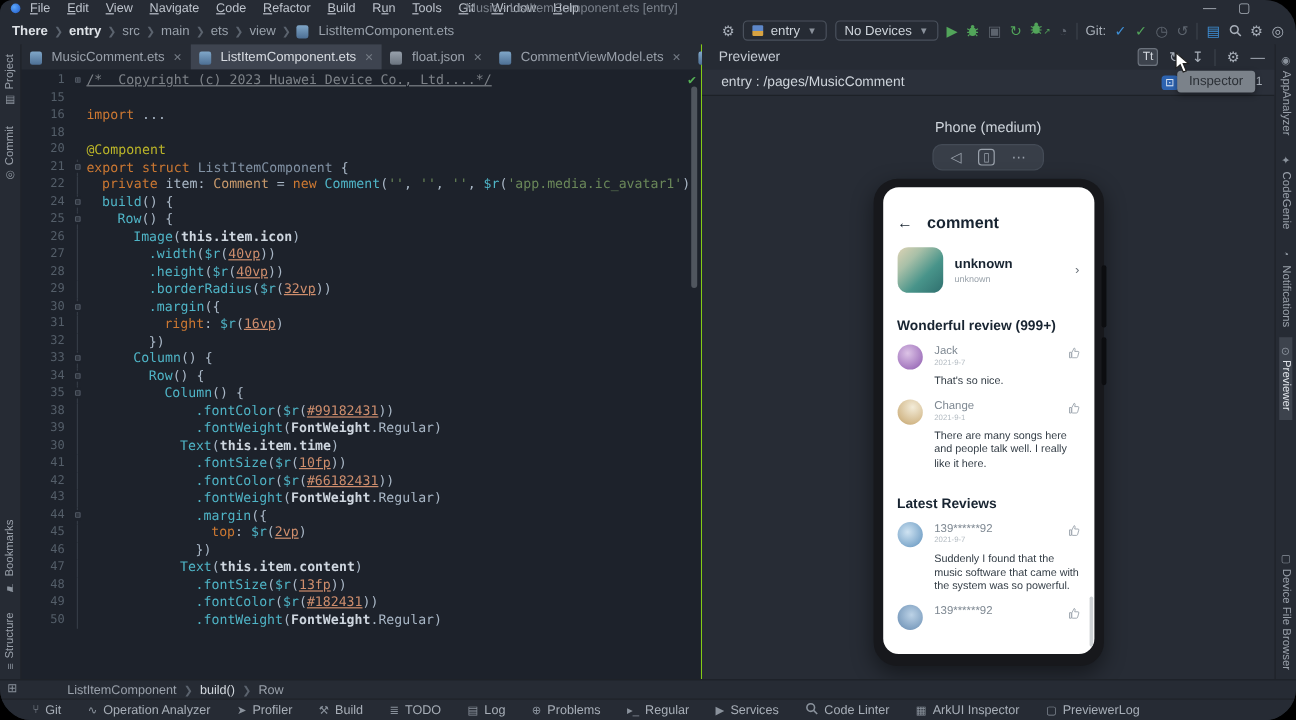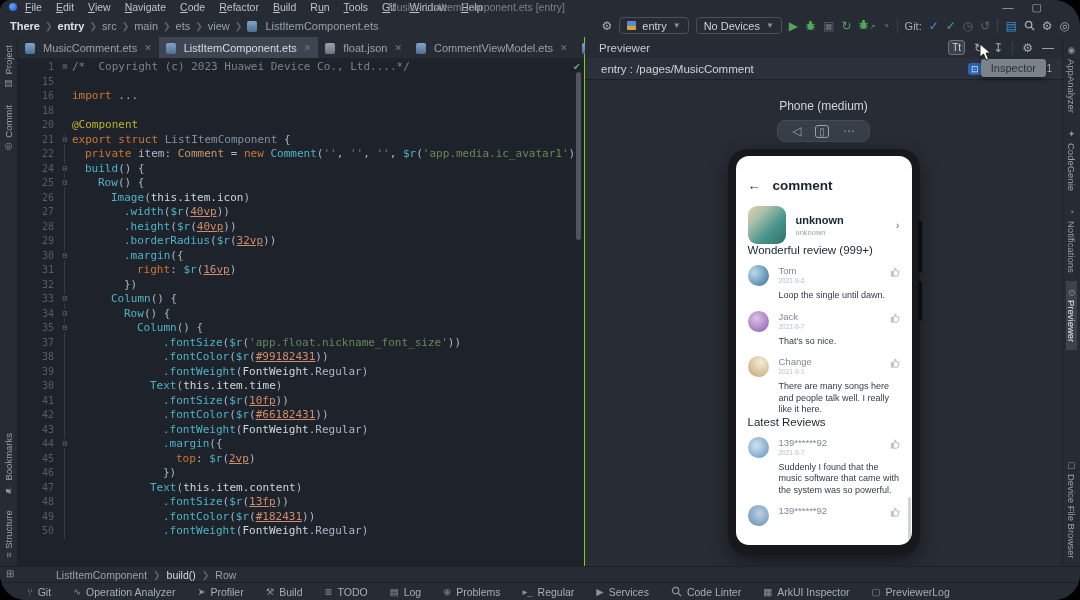--- a/index.html
+++ b/index.html
@@ -59,24 +59,24 @@
   .tab.active { background:#3e4450; color:#d8dce2; }
   .tab-extra { display:flex; align-items:center; gap:8px; padding:0 6px; color:#9aa1ab; }
   .editor { flex:1; background:#1d222b; position:relative; overflow:hidden;
     font-family:"DejaVu Sans Mono", monospace; font-size:11px; }
   .code-scroll { position:absolute; inset:2px 14px 0 0; }
   .line { display:flex; height:14.5px; line-height:14.5px; white-space:pre; }
   .gut { width:40px; text-align:right; color:#545e69; font-size:10px; flex:0 0 auto; padding-right:4px; }
   .fold { width:14px; flex:0 0 auto; color:#6b7480; font-size:8px; text-align:center; position:relative; }
   .fold .fl { position:absolute; left:6px; top:0; bottom:0; width:1px; background:#343b45; }
   .code { flex:1; }
-  .tok-c { color:#7d8288; } .tok-k { color:#cc7832; } .tok-d { color:#bbb529; }
+  .tok-c { color:#7d8288;text-decoration:underline; } .tok-k { color:#cc7832; } .tok-d { color:#bbb529; }
   .tok-f { color:#4fb4c6; } .tok-s { color:#6a8759; } .tok-n { color:#cf8e6d;text-decoration:underline; }
   .tok-t { color:#c8996b; } .tok-t2 { color:#8191a3; } .tok-i { color:#a9b7c6; }
-  .tok-p { color:#a9b7c6; } .tok-b { color:#ced6df; font-weight:normal; }
+  .tok-p { color:#a9b7c6; } .tok-b { color:#ced6df; font-weight:bold; }
   .ed-check { position:absolute; top:2px; right:4px; color:#55b155; font-size:11px; }
   .ed-scrollbar { position:absolute; top:14px; right:3px; width:5px; height:168px;
     background:#50565e; border-radius:3px; }
 
   
   .preview-panel { flex:1; display:flex; flex-direction:column; background:#272c35; position:relative; min-width:0; }
   .pv-h1 { height:21px; display:flex; align-items:center; background:#262b34; font-size:11.5px;
     color:#c6ccd4; padding:0 8px 0 14px; flex:0 0 auto; }
   .pv-h1-icons { margin-left:auto; display:flex; align-items:center; gap:9px; }
   .pv-tt { border:1px solid #6b727c; background:#3d434d; border-radius:3px; font-size:10px;
@@ -101,21 +101,21 @@
     overflow:hidden; color:#182431; display:flex; flex-direction:column; padding:22px 12px 0 12px; }
   .app-header { display:flex; align-items:center; gap:12px; font-size:13.5px; font-weight:bold; }
   .app-header .back { font-size:13px; font-weight:normal; }
   .song-row { display:flex; align-items:center; margin-top:13px; }
   .art { width:38px; height:38px; border-radius:9px; flex:0 0 auto;
     background:linear-gradient(135deg,#ddd3b4 0%,#a9c0a8 28%,#48948a 62%,#2f6f6e 100%); }
   .song-meta { margin-left:10px; }
   .song-title { font-size:11px; font-weight:bold; }
   .song-sub { font-size:7.5px; color:#9aa3ab; margin-top:2px; }
   .song-chev { margin-left:auto; color:#666e76; font-size:11px; }
-  .section-title { font-size:11.5px; font-weight:normal; margin-top:0; }
+  .section-title { font-size:11.5px; font-weight:bold; margin-top:22px; }
   .c-row { display:flex; margin-top:9px; position:relative; }
   .avatar { width:21px; height:21px; border-radius:50%; flex:0 0 auto; }
   .av-tom { background:radial-gradient(circle at 30% 35%, #bcd9e8, #5d8fb5 70%, #3a6a90); }
   .av-change { background:radial-gradient(circle at 60% 30%, #f3ecd9, #d3b98b 70%, #b79a66); }
   .av-jack { background:radial-gradient(circle at 40% 35%, #dcc3e6, #a478bf 70%, #8257a0); }
   .av-r1 { background:radial-gradient(circle at 40% 40%, #cfe3f2, #7fa9cc 70%, #5d89af); }
   .av-r2 { background:radial-gradient(circle at 55% 40%, #bcd2e6, #7e9fc0 70%, #60789a); }
   .c-body { margin-left:10px; flex:1; min-width:0; }
   .c-name { font-size:9.5px; color:#7e8892; }
   .c-date { font-size:6.5px; color:#b4bcc3; margin-top:1px; }
@@ -278,21 +278,20 @@
             <div class="line"><span class="gut">26</span><span class="fold"><span class="fl"></span></span><span class="code" style="padding-left: 39px;"><span class="tok-f">Image</span><span class="tok-p">(</span><span class="tok-b">this.item.icon</span><span class="tok-p">)</span></span></div>
             <div class="line"><span class="gut">27</span><span class="fold"><span class="fl"></span></span><span class="code" style="padding-left: 52px;"><span class="tok-f">.width</span><span class="tok-p">(</span><span class="tok-f">$r</span><span class="tok-p">(</span><span class="tok-n">40vp</span><span class="tok-p">))</span></span></div>
             <div class="line"><span class="gut">28</span><span class="fold"><span class="fl"></span></span><span class="code" style="padding-left: 52px;"><span class="tok-f">.height</span><span class="tok-p">(</span><span class="tok-f">$r</span><span class="tok-p">(</span><span class="tok-n">40vp</span><span class="tok-p">))</span></span></div>
             <div class="line"><span class="gut">29</span><span class="fold"><span class="fl"></span></span><span class="code" style="padding-left: 52px;"><span class="tok-f">.borderRadius</span><span class="tok-p">(</span><span class="tok-f">$r</span><span class="tok-p">(</span><span class="tok-n">32vp</span><span class="tok-p">))</span></span></div>
             <div class="line"><span class="gut">30</span><span class="fold"><span class="fl"></span><span style="position:relative;z-index:1;background:#1d222b;">⊟</span></span><span class="code" style="padding-left: 52px;"><span class="tok-f">.margin</span><span class="tok-p">({</span></span></div>
             <div class="line"><span class="gut">31</span><span class="fold"><span class="fl"></span></span><span class="code" style="padding-left: 65px;"><span class="tok-k">right</span><span class="tok-p">: </span><span class="tok-f">$r</span><span class="tok-p">(</span><span class="tok-n">16vp</span><span class="tok-p">)</span></span></div>
             <div class="line"><span class="gut">32</span><span class="fold"><span class="fl"></span></span><span class="code" style="padding-left: 52px;"><span class="tok-p">})</span></span></div>
             <div class="line"><span class="gut">33</span><span class="fold"><span class="fl"></span><span style="position:relative;z-index:1;background:#1d222b;">⊟</span></span><span class="code" style="padding-left: 39px;"><span class="tok-f">Column</span><span class="tok-p">() {</span></span></div>
             <div class="line"><span class="gut">34</span><span class="fold"><span class="fl"></span><span style="position:relative;z-index:1;background:#1d222b;">⊟</span></span><span class="code" style="padding-left: 52px;"><span class="tok-f">Row</span><span class="tok-p">() {</span></span></div>
             <div class="line"><span class="gut">35</span><span class="fold"><span class="fl"></span><span style="position:relative;z-index:1;background:#1d222b;">⊟</span></span><span class="code" style="padding-left: 65px;"><span class="tok-f">Column</span><span class="tok-p">() {</span></span></div>
-            <div class="line"><span class="gut">37</span><span class="fold"><span class="fl"></span></span><span class="code" style="padding-left: 91px;"><span class="tok-f">.fontSize</span><span class="tok-p">(</span><span class="tok-f">$r</span><span class="tok-p">(</span><span class="tok-s">'app.float.nickname_font_size'</span><span class="tok-p">))</span></span></div>
             <div class="line"><span class="gut">38</span><span class="fold"><span class="fl"></span></span><span class="code" style="padding-left: 91px;"><span class="tok-f">.fontColor</span><span class="tok-p">(</span><span class="tok-f">$r</span><span class="tok-p">(</span><span class="tok-n">#99182431</span><span class="tok-p">))</span></span></div>
             <div class="line"><span class="gut">39</span><span class="fold"><span class="fl"></span></span><span class="code" style="padding-left: 91px;"><span class="tok-f">.fontWeight</span><span class="tok-p">(</span><span class="tok-b">FontWeight</span><span class="tok-p">.</span><span class="tok-i">Regular</span><span class="tok-p">)</span></span></div>
             <div class="line"><span class="gut">30</span><span class="fold"><span class="fl"></span></span><span class="code" style="padding-left: 78px;"><span class="tok-f">Text</span><span class="tok-p">(</span><span class="tok-b">this.item.time</span><span class="tok-p">)</span></span></div>
             <div class="line"><span class="gut">41</span><span class="fold"><span class="fl"></span></span><span class="code" style="padding-left: 91px;"><span class="tok-f">.fontSize</span><span class="tok-p">(</span><span class="tok-f">$r</span><span class="tok-p">(</span><span class="tok-n">10fp</span><span class="tok-p">))</span></span></div>
             <div class="line"><span class="gut">42</span><span class="fold"><span class="fl"></span></span><span class="code" style="padding-left: 91px;"><span class="tok-f">.fontColor</span><span class="tok-p">(</span><span class="tok-f">$r</span><span class="tok-p">(</span><span class="tok-n">#66182431</span><span class="tok-p">))</span></span></div>
             <div class="line"><span class="gut">43</span><span class="fold"><span class="fl"></span></span><span class="code" style="padding-left: 91px;"><span class="tok-f">.fontWeight</span><span class="tok-p">(</span><span class="tok-b">FontWeight</span><span class="tok-p">.</span><span class="tok-i">Regular</span><span class="tok-p">)</span></span></div>
             <div class="line"><span class="gut">44</span><span class="fold"><span class="fl"></span><span style="position:relative;z-index:1;background:#1d222b;">⊟</span></span><span class="code" style="padding-left: 91px;"><span class="tok-f">.margin</span><span class="tok-p">({</span></span></div>
             <div class="line"><span class="gut">45</span><span class="fold"><span class="fl"></span></span><span class="code" style="padding-left: 104px;"><span class="tok-k">top</span><span class="tok-p">: </span><span class="tok-f">$r</span><span class="tok-p">(</span><span class="tok-n">2vp</span><span class="tok-p">)</span></span></div>
             <div class="line"><span class="gut">46</span><span class="fold"><span class="fl"></span></span><span class="code" style="padding-left: 91px;"><span class="tok-p">})</span></span></div>
             <div class="line"><span class="gut">47</span><span class="fold"><span class="fl"></span></span><span class="code" style="padding-left: 78px;"><span class="tok-f">Text</span><span class="tok-p">(</span><span class="tok-b">this.item.content</span><span class="tok-p">)</span></span></div>
@@ -352,33 +351,20 @@
             <div class="song-row">
               <div class="art"></div>
               <div class="song-meta">
                 <div class="song-title">unknown</div>
                 <div class="song-sub">unknown</div>
               </div>
               <span class="song-chev">›</span>
             </div>
             <div id="sections">
                 <div class="section-title">Wonderful review  (999+)</div>
-                <div class="c-row">
-                  <div class="avatar av-tom"></div>
-                  <div class="c-body">
-                    <div class="c-name">Tom</div>
-                    <div class="c-date">2021-9-6</div>
-                    <div class="c-text">Loop the single until dawn.</div>
-                  </div>
-                  <span class="like">
-                    <svg class="mini" width="10" height="10" viewBox="0 0 12 12">
-                      <path d="M1.5 5.5 H3.3 V11 H1.5 Z M3.8 10.6 V5.7 L6.2 1.2 C7 1.4 7.3 2 7.1 2.9 L6.7 4.6 H10 C10.7 4.6 11 5.1 10.8 5.8 L9.7 9.9 C9.5 10.6 9.1 11 8.4 11 H4.6 Z" fill="none" stroke="#9aa3ab" stroke-width="0.9"></path>
-                    </svg>
-                  </span>
-                </div>
                 <div class="c-row">
                   <div class="avatar av-jack"></div>
                   <div class="c-body">
                     <div class="c-name">Jack</div>
                     <div class="c-date">2021-9-7</div>
                     <div class="c-text">That's so nice.</div>
                   </div>
                   <span class="like">
                     <svg class="mini" width="10" height="10" viewBox="0 0 12 12">
                       <path d="M1.5 5.5 H3.3 V11 H1.5 Z M3.8 10.6 V5.7 L6.2 1.2 C7 1.4 7.3 2 7.1 2.9 L6.7 4.6 H10 C10.7 4.6 11 5.1 10.8 5.8 L9.7 9.9 C9.5 10.6 9.1 11 8.4 11 H4.6 Z" fill="none" stroke="#9aa3ab" stroke-width="0.9"></path>

